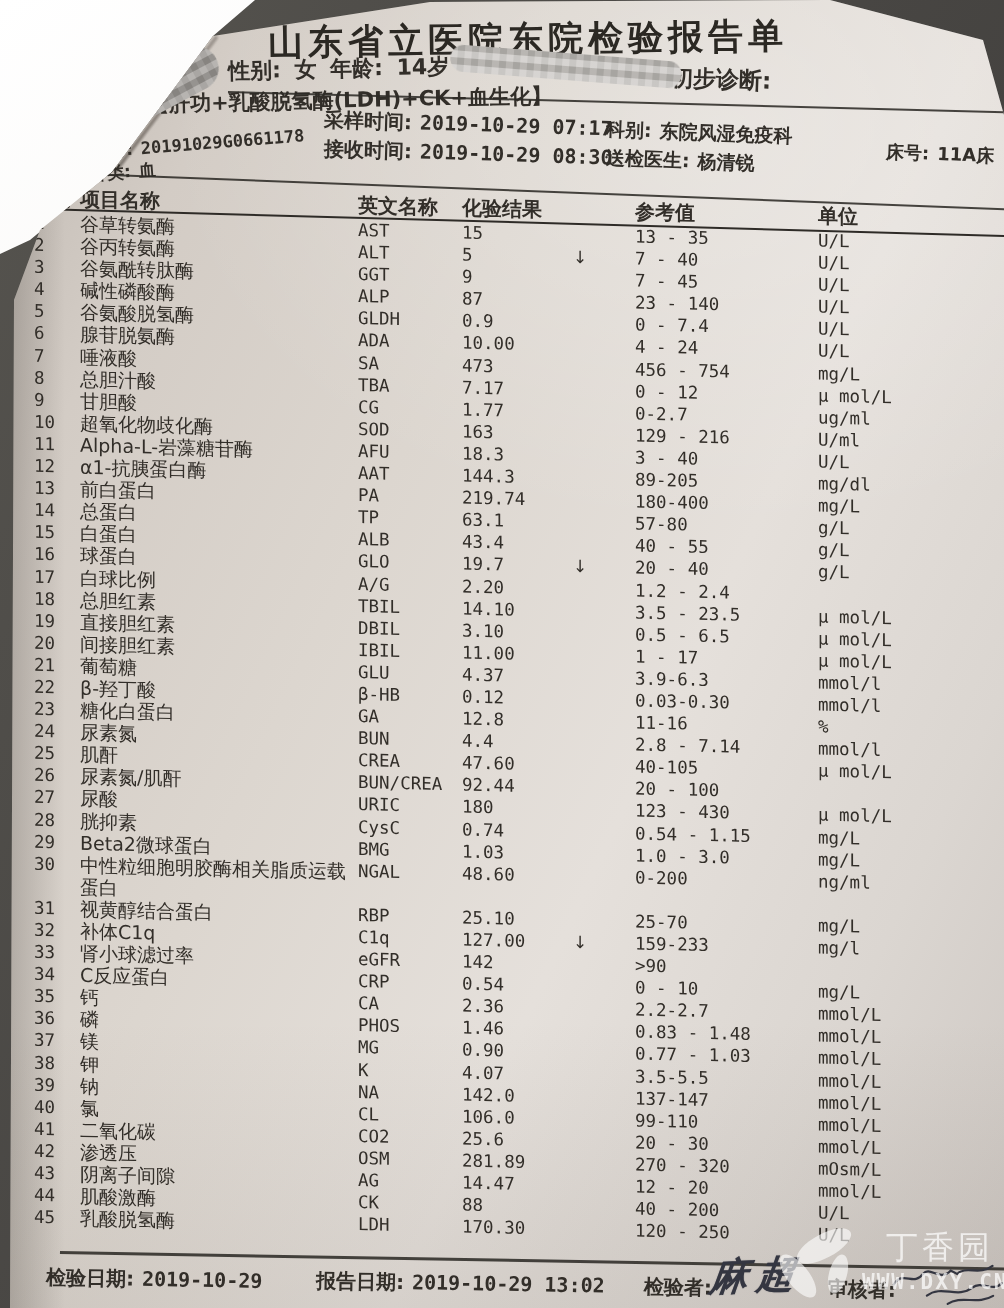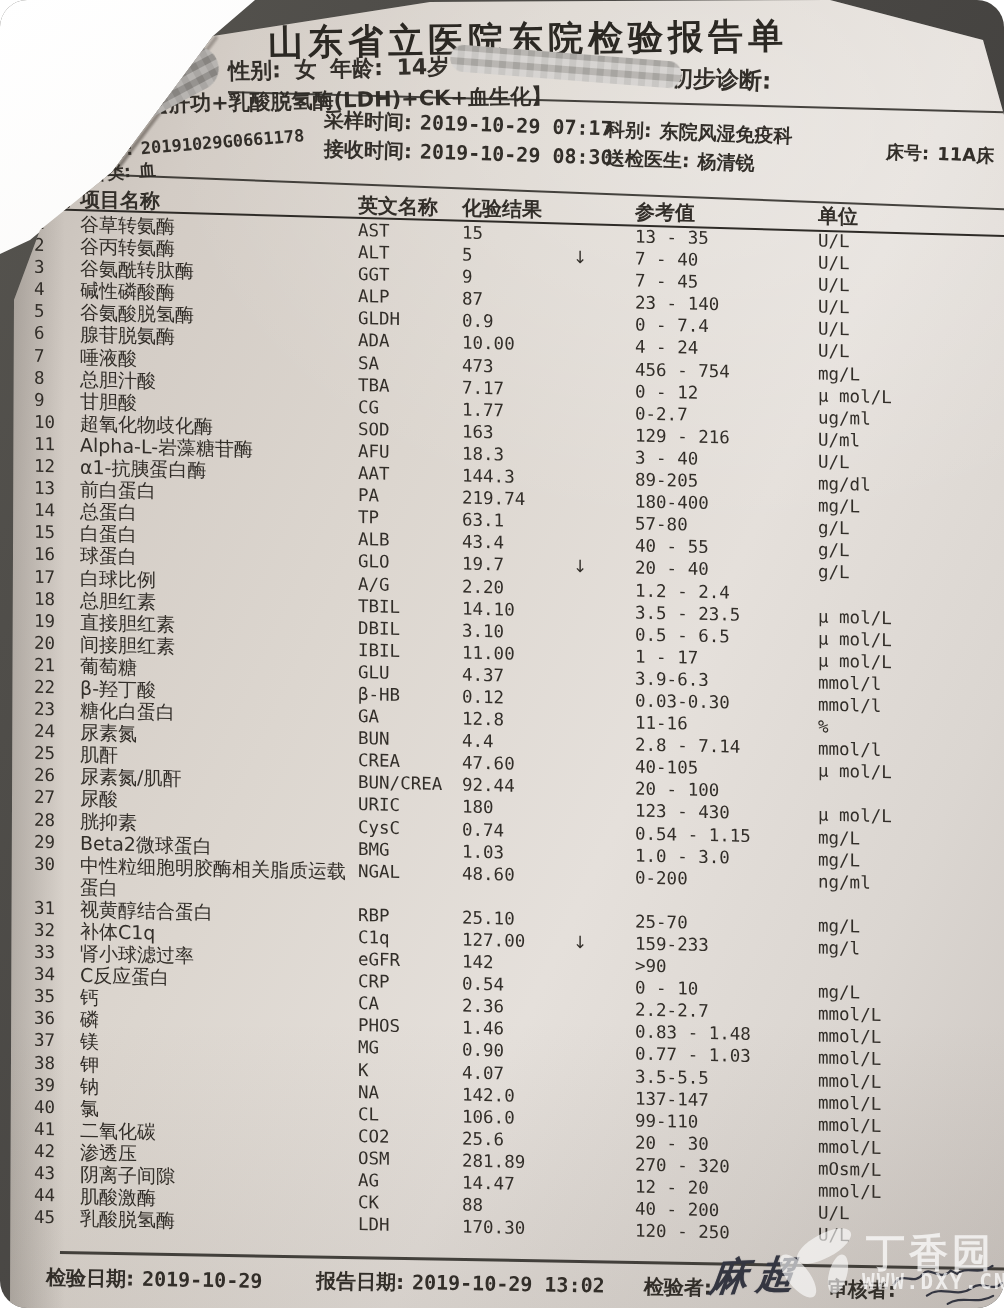--- a/index.html
+++ b/index.html
@@ -2,21 +2,21 @@
 <html style="--paper: #ded8d1; --ink: #322e29; --rule: #2e2b27; --redact: #c7c4c0; --wm: #ffffff; --bg: #494744; --underpage: #f6f4f1; --sig: #343641;"><head>
 <meta charset="utf-8">
 <style>
   :root{
     --paper:#ded8d1; --ink:#322e29; --rule:#2e2b27; --redact:#c7c4c0;
     --wm:#ffffff; --bg:#494744; --underpage:#f6f4f1; --sig:#343641;
   }
   html,body{margin:0;padding:0;}
   body{font-family:"DejaVu Sans",sans-serif;}
   #stage{position:relative;width:1004px;height:1308px;overflow:hidden;
-    background:linear-gradient(120deg,#56544f 0%,var(--bg) 45%,#3b3937 100%);border-radius:27px;}
+    background:linear-gradient(120deg,#56544f 0%,var(--bg) 45%,#3b3937 100%);}
   
   .white-page{position:absolute;inset:0;
     clip-path:polygon(0px 0px,255px 0px,213px 36px,112px 172px,30px 240px,0px 254px);
     background:linear-gradient(150deg,#ffffff 0%,var(--underpage) 45%,#ddd9d4 85%,#c8c4bf 100%);}
   
   .paper{position:absolute;inset:0;
     clip-path:polygon(213px 36px,430px 2px,830px 0px,983px 40px,1004px 115px,1004px 1308px,10px 1308px,14px 300px,40px 230px,112px 172px);
     background:
       radial-gradient(900px 650px at 72% 10%,rgba(255,255,255,.28),rgba(255,255,255,0) 62%),
       linear-gradient(180deg,rgba(0,0,0,0) 78%,rgba(80,68,58,.10) 100%),
@@ -86,21 +86,21 @@
   .ftester{left:644px;top:1274px;font-size:20px;font-weight:600;transform:rotate(1.2deg);}
   .freview{left:828px;top:1276px;font-size:20px;font-weight:600;transform:rotate(1.5deg);}
   .sig-tester{left:710px;top:1250px;font-size:38px;font-style:italic;font-weight:600;
     letter-spacing:9px;color:var(--sig);transform:rotate(-3deg) skewX(-10deg);
     text-shadow:0 0 1px rgba(52,54,65,.6);}
   .sig-review{position:absolute;left:888px;top:1260px;width:116px;height:50px;transform:rotate(-5deg);}
 
   
   .watermark{position:absolute;left:770px;top:1222px;width:234px;height:86px;color:var(--wm);opacity:.72;}
   .wm-logo{position:absolute;left:2px;top:6px;}
-  .wm-brand{position:absolute;left:96px;top:4px;font-size:39px;font-weight:700;letter-spacing:4px;white-space:nowrap;}
+  .wm-brand{position:absolute;left:116px;top:4px;font-size:32px;font-weight:400;letter-spacing:4px;white-space:nowrap;}
   .wm-url{position:absolute;left:92px;top:48px;font-size:21px;font-weight:700;letter-spacing:2px;white-space:nowrap;
     font-family:"DejaVu Sans Mono","DejaVu Sans",monospace;}
 </style>
 </head>
 <body>
 
 <div id="stage">
   <div class="white-page"></div>
 
   <div class="paper">

